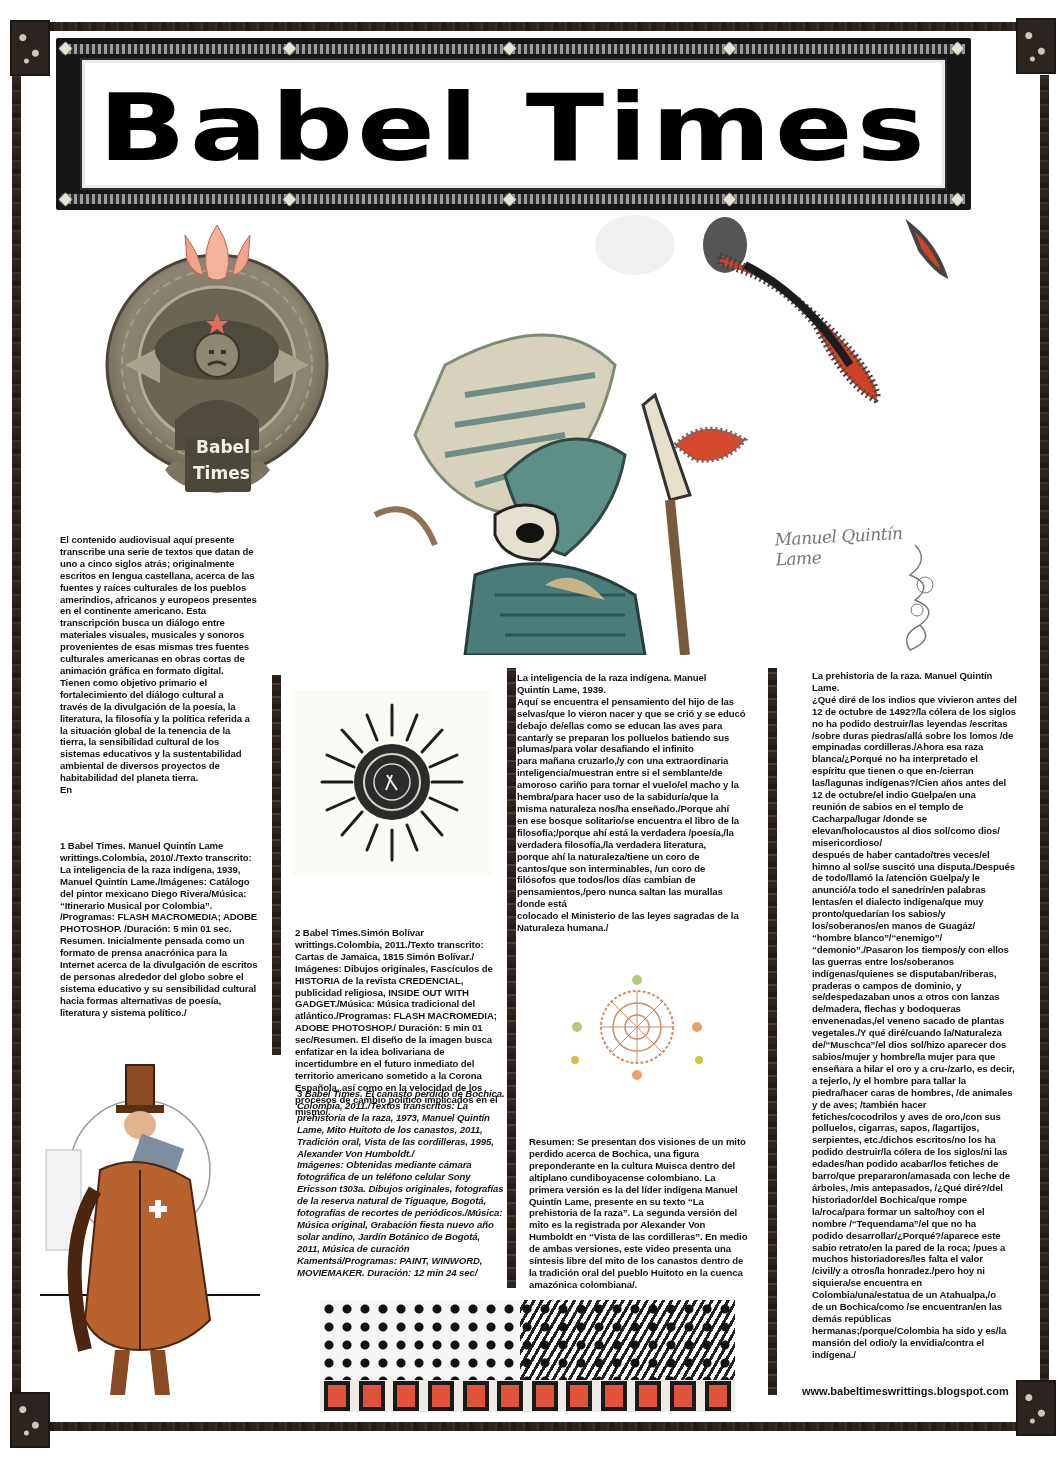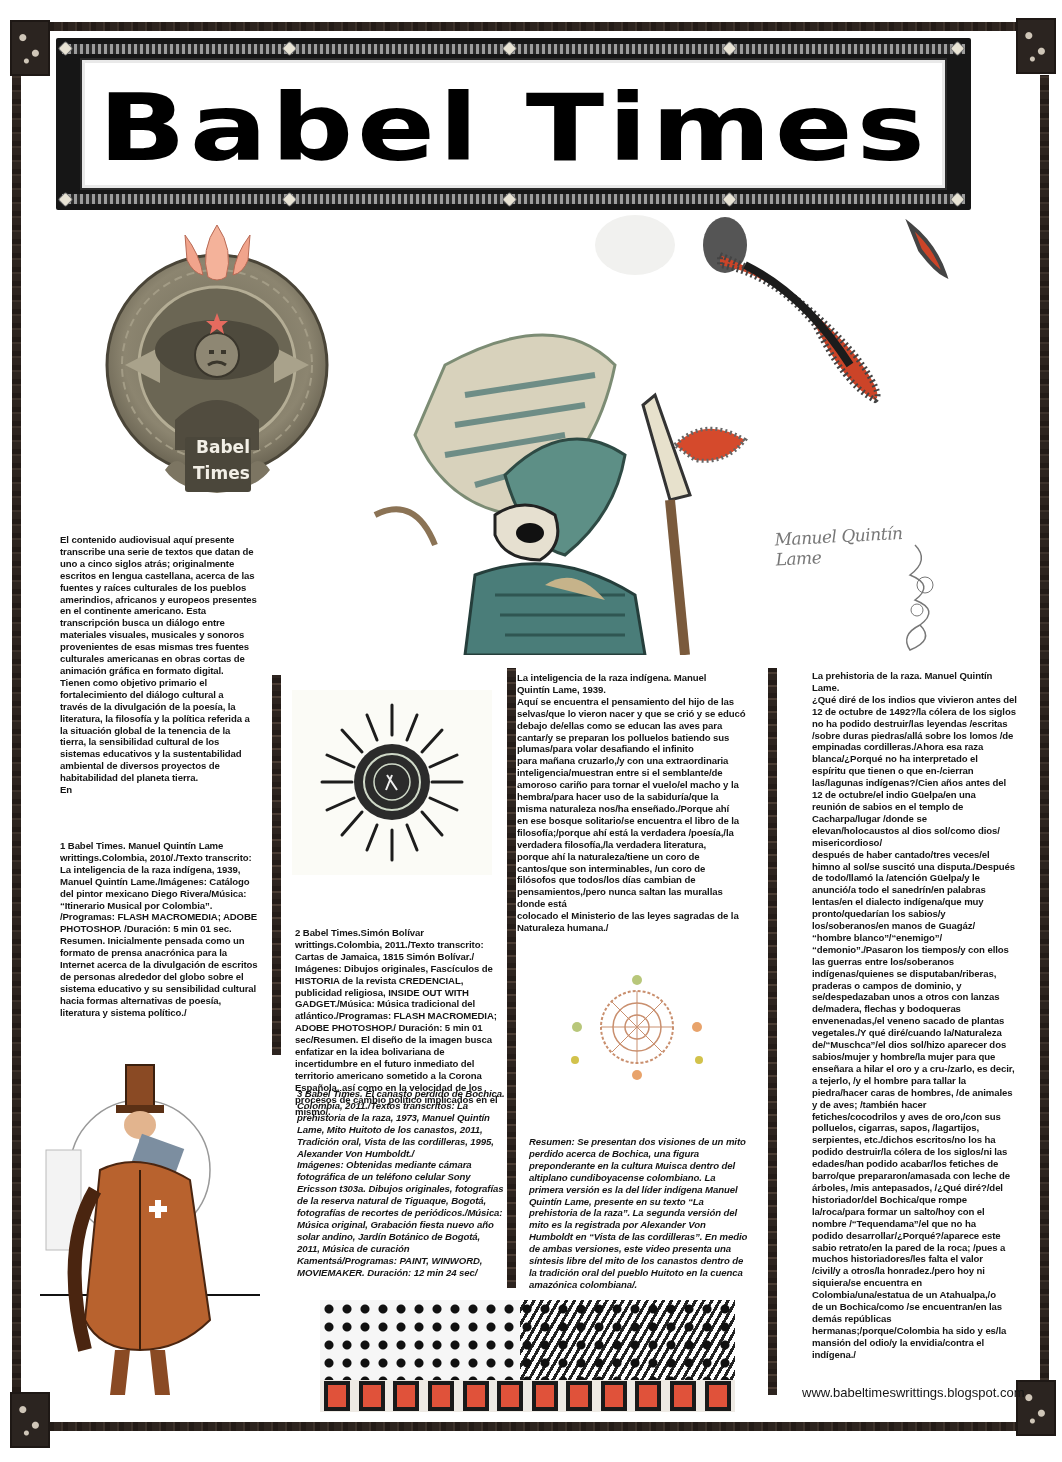--- a/index.html
+++ b/index.html
@@ -268,21 +268,21 @@
         <line x1="97" y1="32" x2="47" y2="82"></line>
     </g>
     <circle cx="72" cy="10" r="5" fill="#b8c77a"></circle>
       <circle cx="72" cy="105" r="5" fill="#e8a36b"></circle>
     <circle cx="12" cy="57" r="5" fill="#b8c77a"></circle>
       <circle cx="132" cy="57" r="5" fill="#e8a36b"></circle>
     <circle cx="10" cy="90" r="4" fill="#d2c24b"></circle>
       <circle cx="134" cy="90" r="4" fill="#d2c24b"></circle>
   </svg>
 </div>
-<div class="abs txt" style="left:529px;top:1136px;width:230px;font-style:italic;">Resumen: Se presentan dos visiones de un mito
+<div class="abs txt" style="left:529px;top:1136px;width:230px;">Resumen: Se presentan dos visiones de un mito
 perdido acerca de Bochica, una figura
 preponderante en la cultura Muisca dentro del
 altiplano cundiboyacense colombiano. La
 primera versión es la del líder indígena Manuel
 Quintín Lame, presente en su texto “La
 prehistoria de la raza”. La segunda versión del
 mito es la registrada por Alexander Von
 Humboldt en “Vista de las cordilleras”. En medio
 de ambas versiones, este video presenta una
 síntesis libre del mito de los canastos dentro de
@@ -340,21 +340,21 @@
 sabio retrato/en la pared de la roca; /pues a
 muchos historiadores/les falta el valor
 /civil/y a otros/la honradez./pero hoy ni
 siquiera/se encuentra en
 Colombia/una/estatua de un Atahualpa,/o
 de un Bochica/como /se encuentran/en las
 demás repúblicas
 hermanas;/porque/Colombia ha sido y es/la
 mansión del odio/y la envidia/contra el
 indígena./</div>
-<div class="abs" style="left:802px;top:1385px;font-size:13px;font-weight:normal;color:#151515;">www.babeltimeswrittings.blogspot.com</div>
+<div class="abs" style="left:802px;top:1385px;font-size:11px;font-weight:bold;color:#151515;">www.babeltimeswrittings.blogspot.com</div>
 
 <div class="abs" style="left:320px;top:1300px;width:415px;height:112px;background:#f6f6f6;overflow:hidden;">
   <div style="position:absolute;left:0;top:0;width:415px;height:80px;background:
       radial-gradient(circle at 50% 50%,#111 0 4px,transparent 5px) 0 0/18px 18px,
       repeating-linear-gradient(120deg,#fff 0 4px,#222 4px 7px) 200px 0/215px 80px no-repeat;"></div>
   <div style="position:absolute;left:0;top:80px;width:415px;height:32px;background:#eeeae4;display:flex;justify-content:space-around;align-items:center;">
     <span style="width:18px;height:22px;background:#e0523a;border:4px solid #1a1a1a;"></span>
     <span style="width:18px;height:22px;background:#e0523a;border:4px solid #1a1a1a;"></span>
     <span style="width:18px;height:22px;background:#e0523a;border:4px solid #1a1a1a;"></span>
     <span style="width:18px;height:22px;background:#e0523a;border:4px solid #1a1a1a;"></span>

